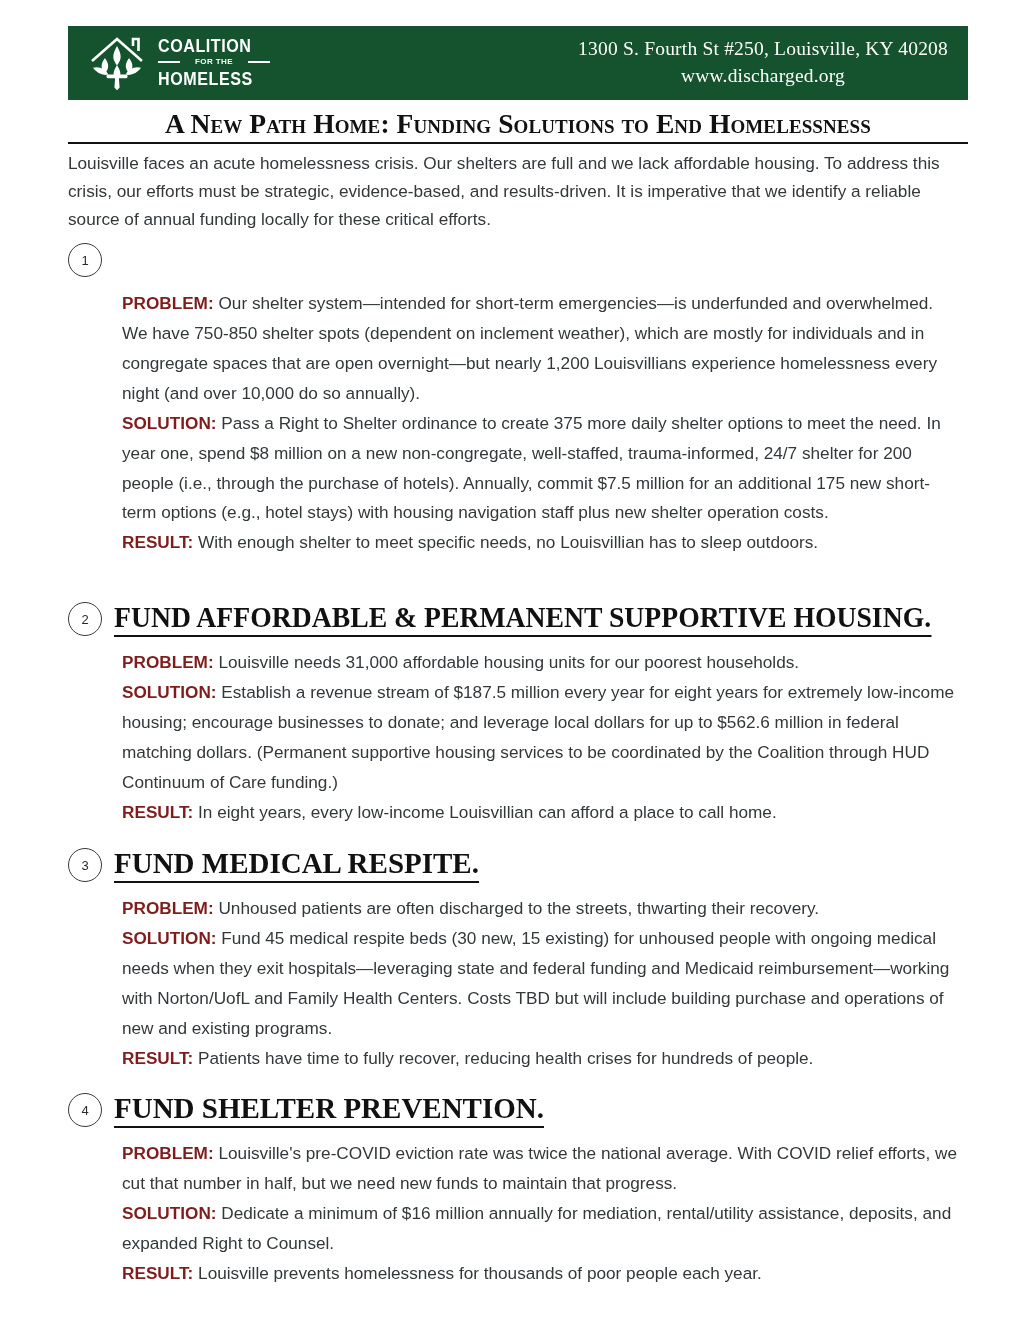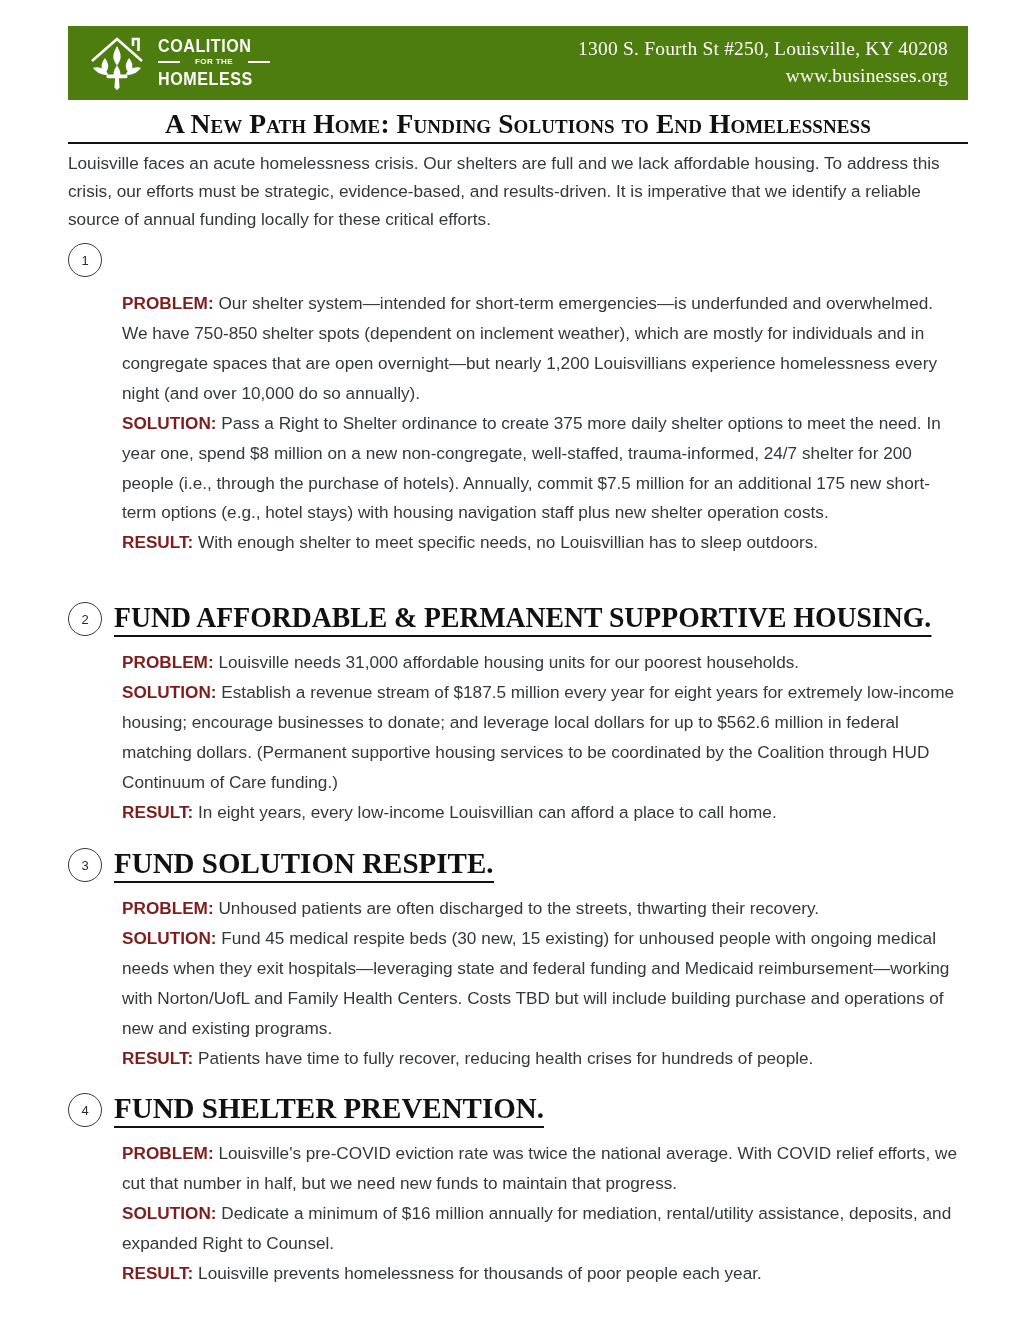--- a/index.html
+++ b/index.html
@@ -24,21 +24,21 @@
     overflow: hidden;
   }
 
   
   .header-bar {
     position: absolute;
     left: 68px;
     top: 26px;
     width: 900px;
     height: 74px;
-    background: #4d7c0f;
+    background: #14532d;
     display: flex;
     align-items: center;
     justify-content: space-between;
   }
   .brand {
     display: flex;
     align-items: center;
     padding-left: 18px;
     gap: 10px;
   }
@@ -79,21 +79,21 @@
     font-family: "Liberation Sans", sans-serif;
     font-weight: 700;
     color: #ffffff;
     font-size: 8px;
     letter-spacing: 0.4px;
     white-space: nowrap;
   }
 
   .contact {
     padding-right: 20px;
-    text-align: right;
+    text-align: center;
     font-family: "Liberation Serif", serif;
     color: #ffffff;
     font-size: 19.5px;
     line-height: 1.36;
   }
   .contact .addr { display: block; letter-spacing: 0.2px; }
   .contact .site { display: block; letter-spacing: 0.2px; }
 
   
   .doc-title {
@@ -201,21 +201,21 @@
           <span class="rule"></span>
           <span class="mid">FOR THE</span>
           <span class="rule"></span>
         </span>
         <span class="brand-line3">HOMELESS</span>
       </div>
     </div>
 
     <div class="contact">
       <span class="addr">1300 S. Fourth St #250, Louisville, KY 40208</span>
-      <span class="site">www.businesses.org</span>
+      <span class="site">www.discharged.org</span>
     </div>
   </div>
 
   <div class="doc-title">A New Path Home: Funding Solutions to End Homelessness</div>
 
   <div class="intro">Louisville faces an acute homelessness crisis. Our shelters are full and we lack affordable housing. To address this crisis, our efforts must be strategic, evidence-based, and results-driven. It is imperative that we identify a reliable source of annual funding locally for these critical efforts.</div>
 
   <div class="section" style="top:238px;">
     <div class="sec-head">
       <span class="badge">1</span>
@@ -235,21 +235,21 @@
     <div class="sec-body">
       <p><span class="lbl">PROBLEM:</span> <span>Louisville needs 31,000 affordable housing units for our poorest households.</span></p>
       <p><span class="lbl">SOLUTION:</span> <span>Establish a revenue stream of $187.5 million every year for eight years for extremely low-income housing; encourage businesses to donate; and leverage local dollars for up to $562.6 million in federal matching dollars. (Permanent supportive housing services to be coordinated by the Coalition through HUD Continuum of Care funding.)</span></p>
       <p><span class="lbl">RESULT:</span> <span>In eight years, every low-income Louisvillian can afford a place to call home.</span></p>
     </div>
   </div>
 
   <div class="section" style="top:843px;">
     <div class="sec-head">
       <span class="badge">3</span>
-      <span class="sec-title">FUND SOLUTION RESPITE.</span>
+      <span class="sec-title">FUND MEDICAL RESPITE.</span>
     </div>
     <div class="sec-body">
       <p><span class="lbl">PROBLEM:</span> <span>Unhoused patients are often discharged to the streets, thwarting their recovery.</span></p>
       <p><span class="lbl">SOLUTION:</span> <span>Fund 45 medical respite beds (30 new, 15 existing) for unhoused people with ongoing medical needs when they exit hospitals—leveraging state and federal funding and Medicaid reimbursement—working with Norton/UofL and Family Health Centers. Costs TBD but will include building purchase and operations of new and existing programs.</span></p>
       <p><span class="lbl">RESULT:</span> <span>Patients have time to fully recover, reducing health crises for hundreds of people.</span></p>
     </div>
   </div>
 
   <div class="section" style="top:1088px;">
     <div class="sec-head">

